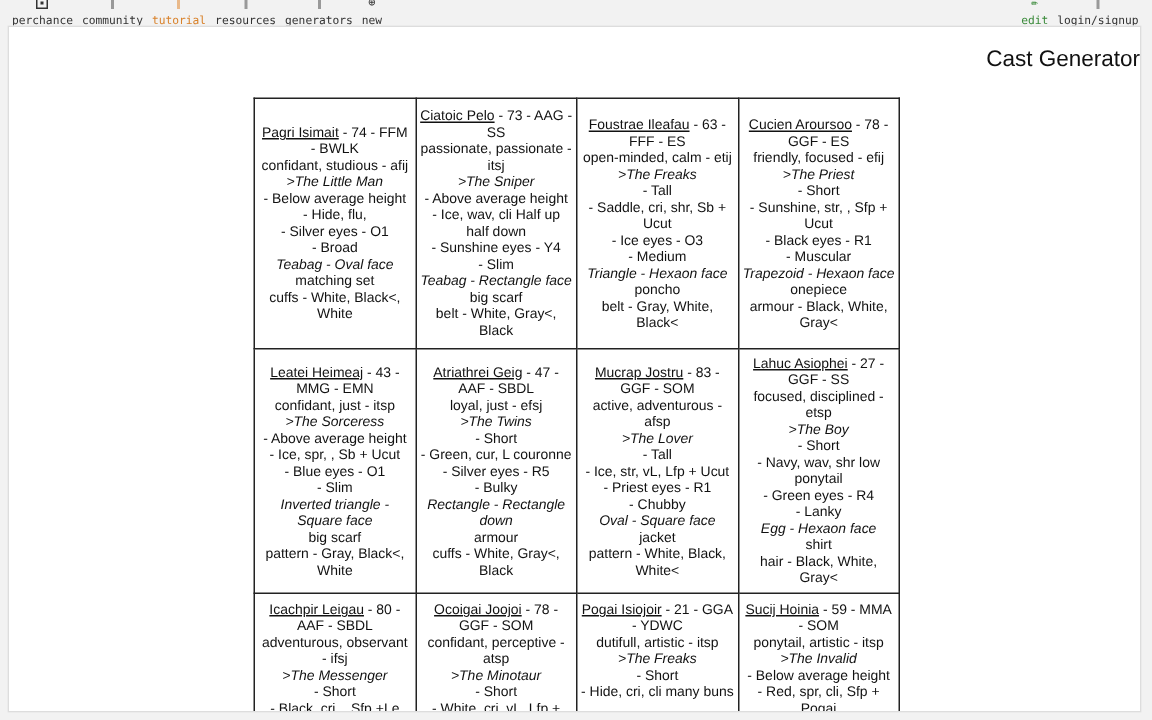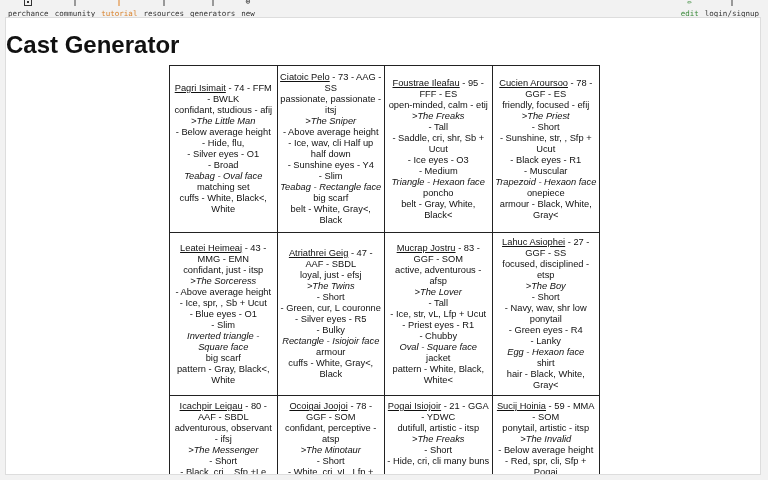--- a/index.html
+++ b/index.html
@@ -29,21 +29,21 @@
   .bar-ico { display: inline-block; width: 2px; height: 7px; border: 1px solid #999; box-sizing: border-box; }
   .tutorial { color: #d9822b; }
   .tutorial .bar-ico { border-color: #e9b98a; }
   .edit { color: #3a8a3a; }
   .page {
     position: absolute; left: 5px; top: 17px; width: 756px; height: 458px;
     background: #fff; border: 1px solid #ddd; box-sizing: border-box; overflow: hidden;
   }
   .title {
     position: absolute; left: 0; top: 13px; width: 100%;
-    text-align: left; font-weight: bold; font-size: 24px; color: #111;
+    text-align: right; font-weight: normal; font-size: 15px; color: #111;
   }
   table.cast {
     position: absolute; left: 163px; top: 47px;
     border-collapse: collapse; table-layout: fixed; width: 431px;
     font-size: 9.3px; color: #111; line-height: 11px;
   }
   table.cast td {
     border: 1px solid #222; width: 107px; text-align: center; vertical-align: middle;
     padding: 4px 2px; box-sizing: border-box;
   }
@@ -119,21 +119,21 @@
         <span class="i">&gt;The Sniper</span><br>
         <span>- Above average height</span><br>
         <span>- Ice, wav, cli Half up half down</span><br>
         <span>- Sunshine eyes - Y4</span><br>
         <span>- Slim</span><br>
         <span class="i">Teabag - Rectangle face</span><br>
         <span>big scarf</span><br>
         <span>belt - White, Gray&lt;, Black</span>
       </td>
       <td>
-        <span class="name">Foustrae Ileafau</span><span> - 95 - FFF - ES</span><br>
+        <span class="name">Foustrae Ileafau</span><span> - 63 - FFF - ES</span><br>
         <span>open-minded, calm - etij</span><br>
         <span class="i">&gt;The Freaks</span><br>
         <span>- Tall</span><br>
         <span>- Saddle, cri, shr, Sb + Ucut</span><br>
         <span>- Ice eyes - O3</span><br>
         <span>- Medium</span><br>
         <span class="i">Triangle - Hexaon face</span><br>
         <span>poncho</span><br>
         <span>belt - Gray, White, Black&lt;</span>
       </td>
@@ -164,21 +164,21 @@
         <span>pattern - Gray, Black&lt;, White</span>
       </td>
       <td>
         <span class="name">Atriathrei Geig</span><span> - 47 - AAF - SBDL</span><br>
         <span>loyal, just - efsj</span><br>
         <span class="i">&gt;The Twins</span><br>
         <span>- Short</span><br>
         <span>- Green, cur, L couronne</span><br>
         <span>- Silver eyes - R5</span><br>
         <span>- Bulky</span><br>
-        <span class="i">Rectangle - Isiojoir face</span><br>
+        <span class="i">Rectangle - Rectangle down</span><br>
         <span>armour</span><br>
         <span>cuffs - White, Gray&lt;, Black</span>
       </td>
       <td>
         <span class="name">Mucrap Jostru</span><span> - 83 - GGF - SOM</span><br>
         <span>active, adventurous - afsp</span><br>
         <span class="i">&gt;The Lover</span><br>
         <span>- Tall</span><br>
         <span>- Ice, str, vL, Lfp + Ucut</span><br>
         <span>- Priest eyes - R1</span><br>

